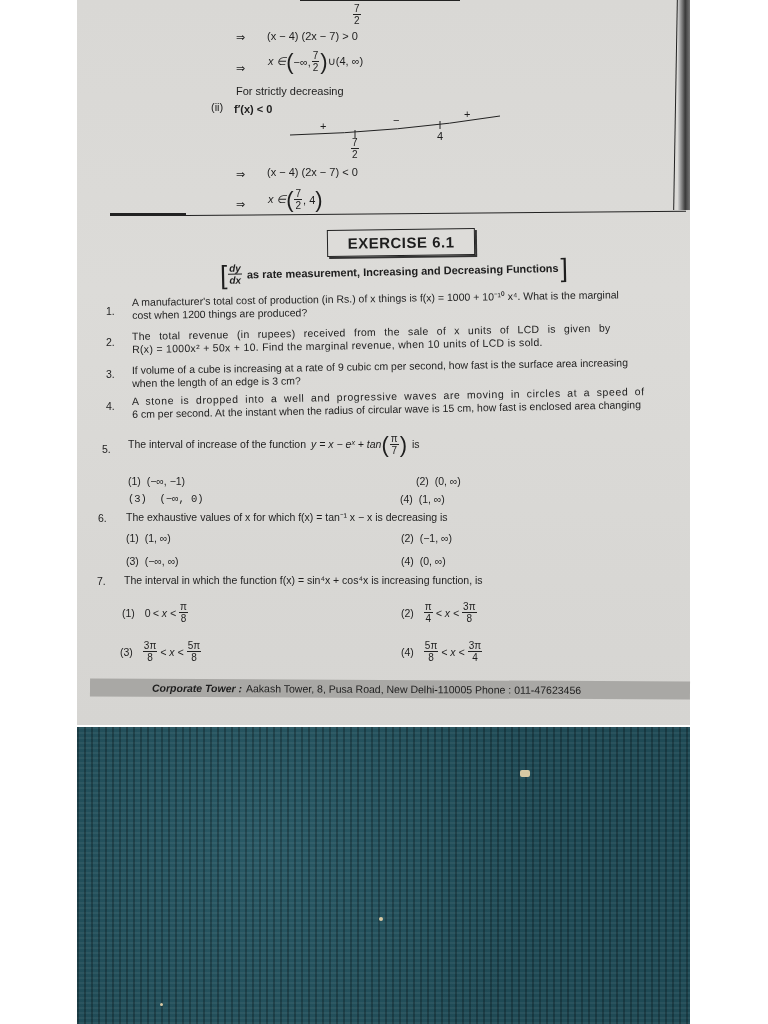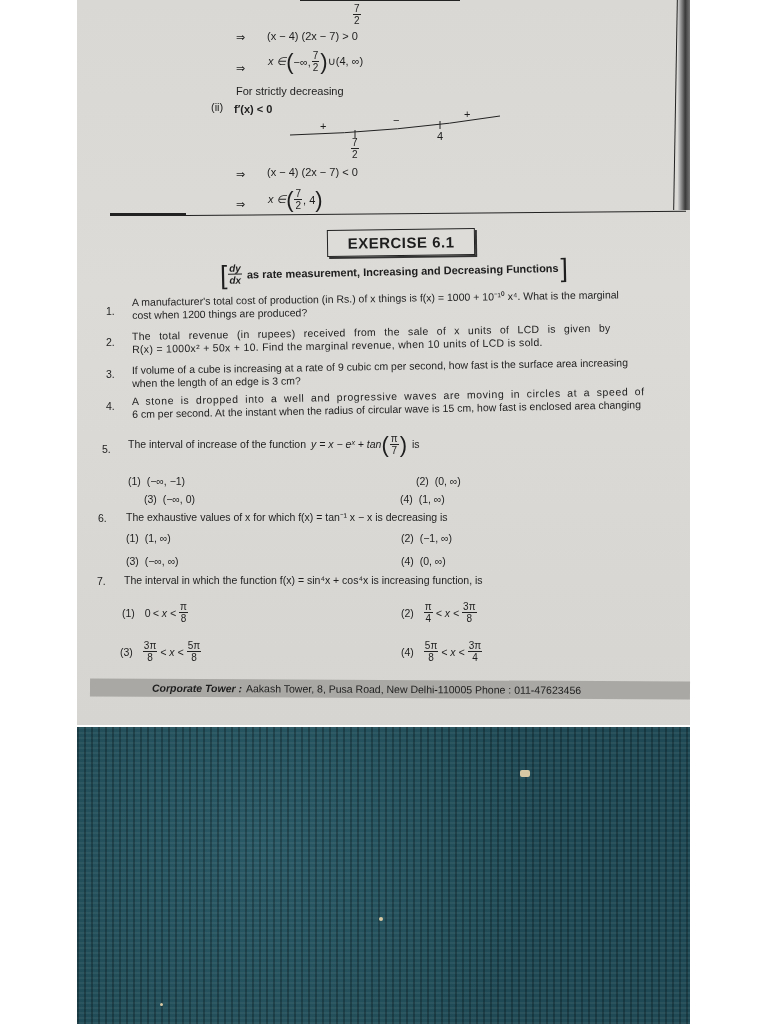--- a/index.html
+++ b/index.html
@@ -146,21 +146,21 @@
   <span class="paren">(</span>
   <span class="frac">
     <span class="num">π</span>
     <span>7</span>
   </span>
   <span class="paren">)</span>
   <span style="margin-left:5px;">is</span>
 </div>
 <div class="abs opt" style="left:128px;top:475px;"><span>(1)</span>&nbsp;&nbsp;<span>(−∞, −1)</span></div>
 <div class="abs opt" style="left:416px;top:475px;"><span>(2)</span>&nbsp;&nbsp;<span>(0, ∞)</span></div>
-<div class="abs opt" style="left:144px;top:493px;"><span>(3)</span>&nbsp;&nbsp;<span>(−∞, 0)</span></div>
+<div class="abs opt" style="left:128px;top:493px;font-family:Liberation Mono, monospace;"><span>(3)</span>&nbsp;&nbsp;<span>(−∞, 0)</span></div>
 <div class="abs opt" style="left:400px;top:493px;"><span>(4)</span>&nbsp;&nbsp;<span>(1, ∞)</span></div>
 
 <span class="abs qn" style="left:98px;top:512px;">6.</span>
 <span class="abs q" style="left:126px;top:511px;">The exhaustive values of x for which f(x) = tan⁻¹ x − x is decreasing is</span>
 <div class="abs opt" style="left:126px;top:532px;"><span>(1)</span>&nbsp;&nbsp;<span>(1, ∞)</span></div>
 <div class="abs opt" style="left:401px;top:532px;"><span>(2)</span>&nbsp;&nbsp;<span>(−1, ∞)</span></div>
 <div class="abs opt" style="left:126px;top:555px;"><span>(3)</span>&nbsp;&nbsp;<span>(−∞, ∞)</span></div>
 <div class="abs opt" style="left:401px;top:555px;"><span>(4)</span>&nbsp;&nbsp;<span>(0, ∞)</span></div>
 
 <span class="abs qn" style="left:97px;top:575px;">7.</span>

